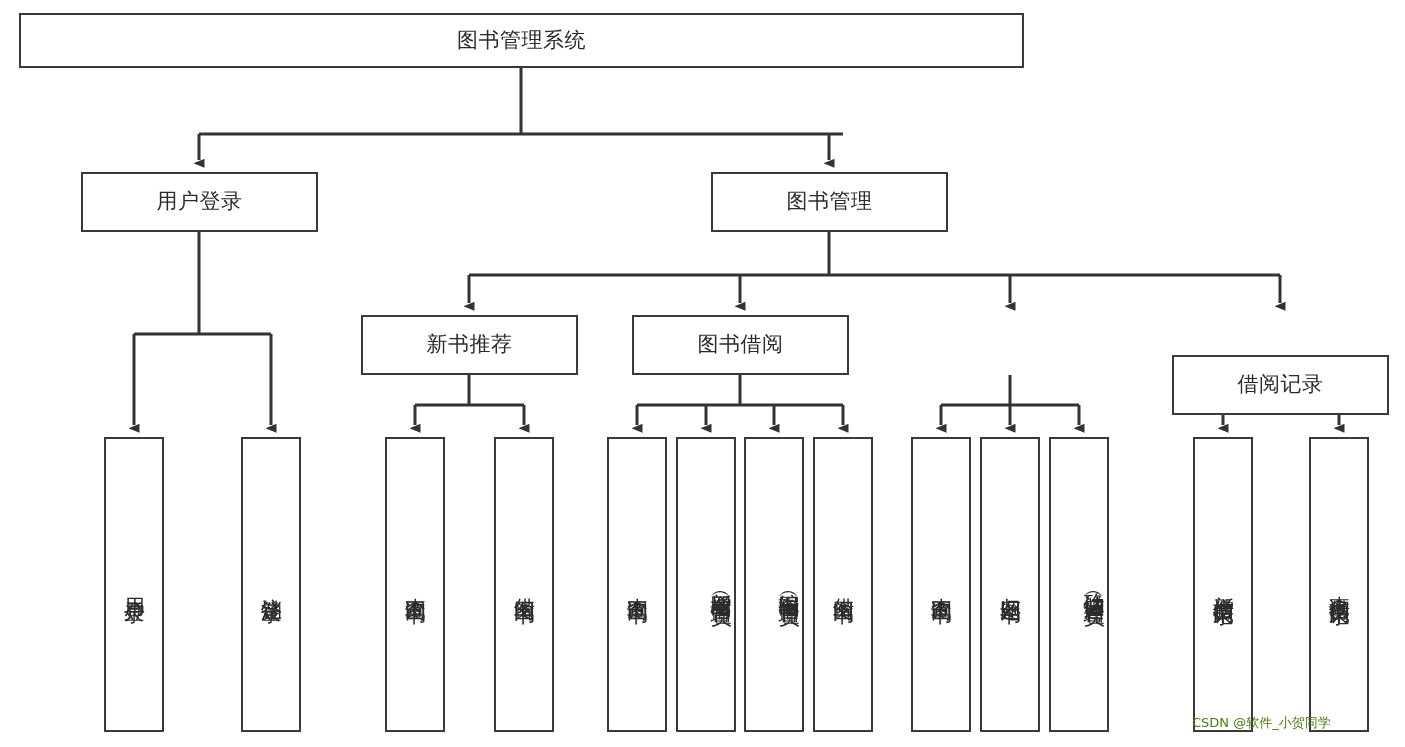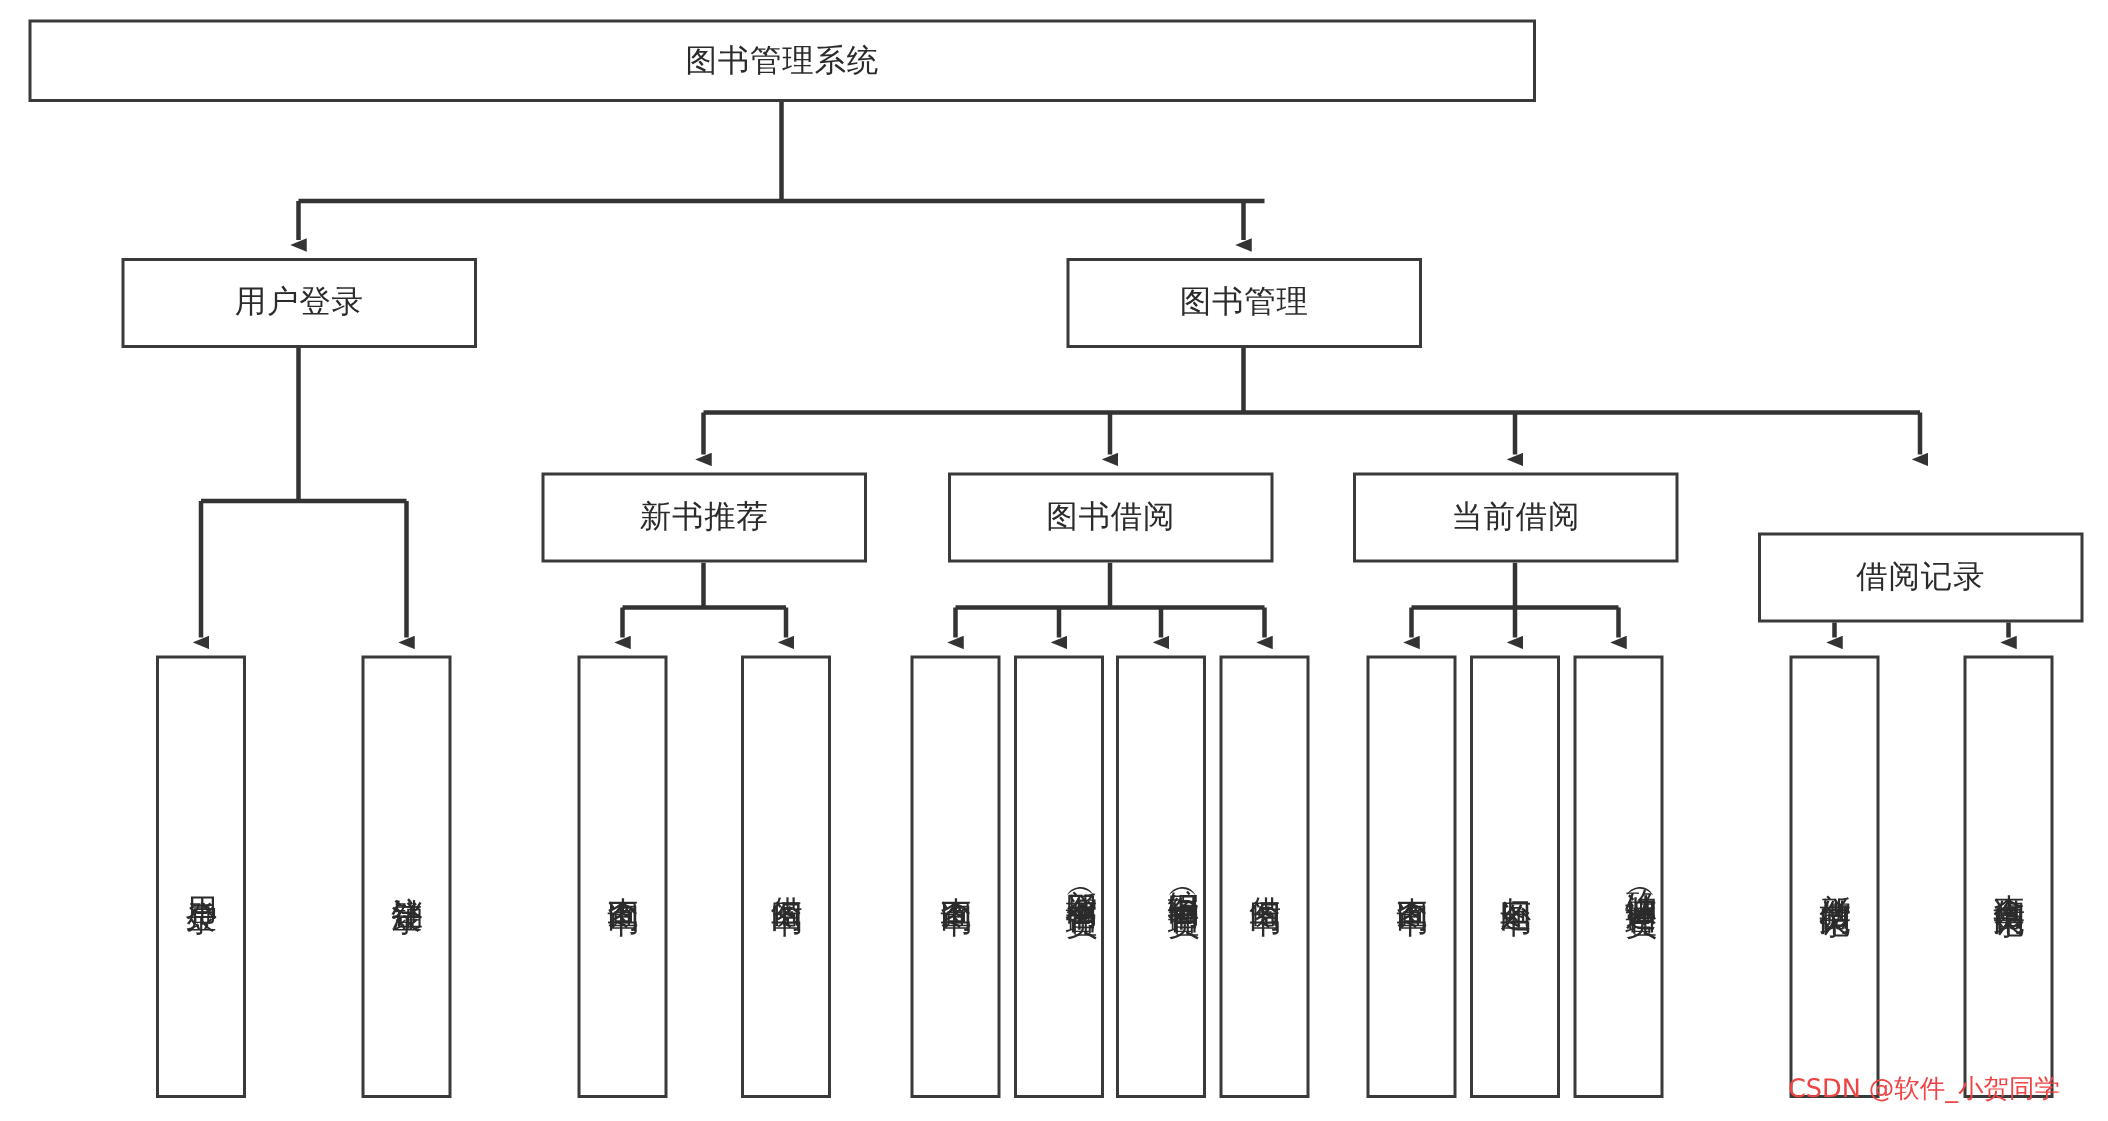--- a/index.html
+++ b/index.html
@@ -49,22 +49,22 @@
     letter-spacing: 2px;
     padding: 6px 0;
     align-items: flex-start;
     justify-content: center;
   }
   .node-v.v-center {
     align-items: center;
   }
   .watermark {
     position: absolute;
-    font-size: 17px;
-    color: #ef4444;
+    font-size: 13px;
+    color: #4d7c0f;
     white-space: nowrap;
     z-index: 3;
     font-family: "DejaVu Sans", "Liberation Sans", sans-serif;
   }
 </style>
 </head>
 <body>
 
 <div id="diagram-root">
 
@@ -128,23 +128,20 @@
   <div class="node node-h" style="left:711px; top:172px; width:237px; height:60px;justify-content:center;">
     <span>图书管理</span>
   </div>
 
   <div class="node node-h" style="left:361px; top:315px; width:217px; height:60px;">
     <span>新书推荐</span>
   </div>
   <div class="node node-h" style="left:632px; top:315px; width:217px; height:60px;">
     <span>图书借阅</span>
   </div>
-  <div class="node node-h" style="left:902px; top:315px; width:217px; height:60px;">
-    <span>当前借阅</span>
-  </div>
   <div class="node node-h" style="left:1172px; top:315px; width:217px; height:60px;margin-top:40px;">
     <span>借阅记录</span>
   </div>
 
   <div class="node node-v v-center" style="left:104px; top:437px; width:60px; height:295px;">
     <span>用户登录</span>
   </div>
   <div class="node node-v v-center" style="left:241px; top:437px; width:60px; height:295px;">
     <span>注销登录</span>
   </div>

